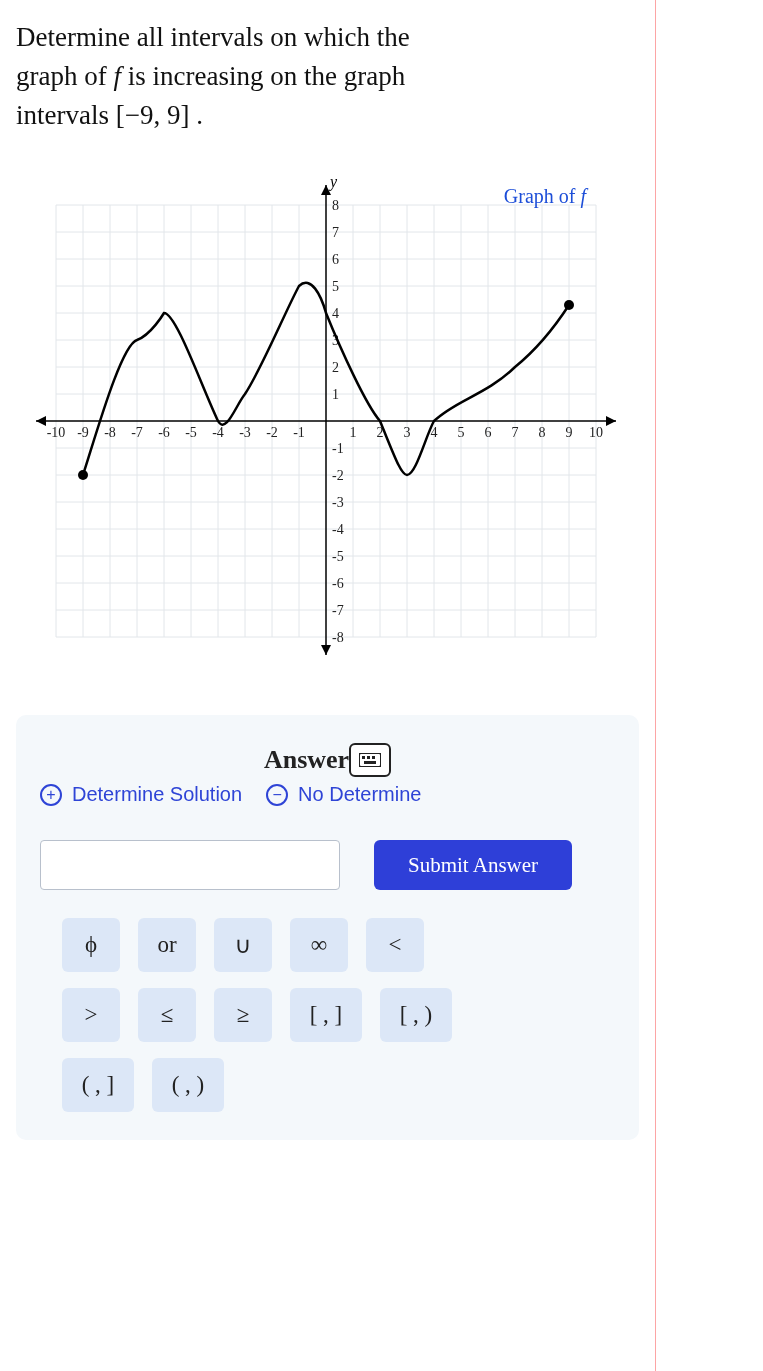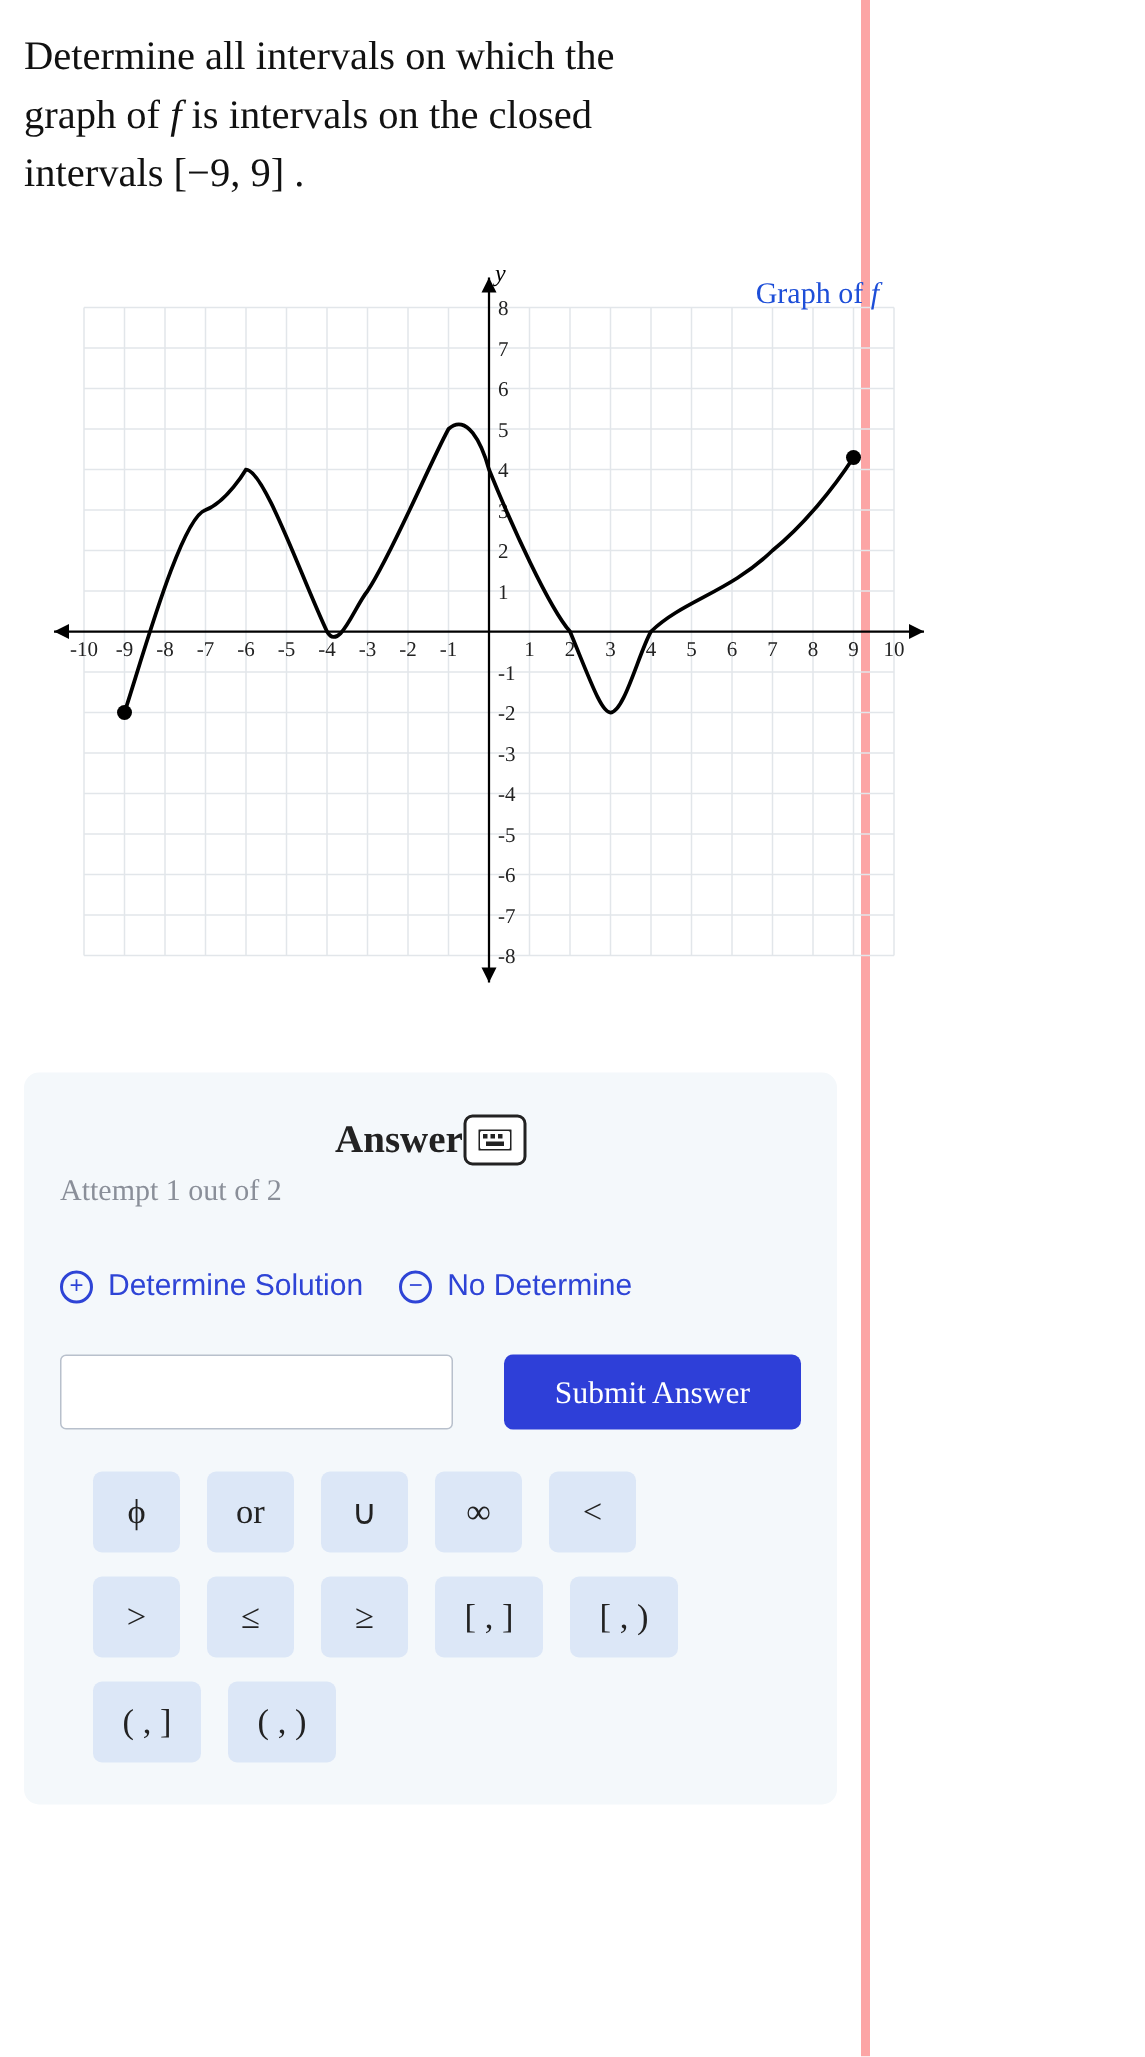--- a/index.html
+++ b/index.html
@@ -4,22 +4,22 @@
 <style>
   * { box-sizing: border-box; margin: 0; padding: 0; }
   body {
     font-family: Georgia, 'Times New Roman', serif;
     background: #fff;
     width: 763px;
     height: 1371px;
     position: relative;
   }
   .main-col {
-    width: 580px;
-    border-right: 6px solid #fca5a5;
+    width: 656px;
+    border-right: 1px solid #fca5a5;
     height: 100%;
     padding: 18px 16px 0 16px;
   }
   .question {
     font-size: 27px;
     line-height: 1.45;
     color: #111;
     font-family: Georgia, serif;
   }
   .question .f { font-style: italic; font-family: 'Times New Roman', serif; }
@@ -161,21 +161,21 @@
   .key.wide { min-width: 72px; }
   .key.xwide { padding: 0 28px; }
 </style>
 </head>
 <body>
 
 <div class="main-col">
 
   <div class="question">
     <span>Determine all intervals on which the</span><br>
-    <span>graph of </span><span class="f">f</span><span> is intervals on the closed</span><br>
+    <span>graph of </span><span class="f">f</span><span> is increasing on the graph</span><br>
     <span>intervals </span><span class="interval">[−9, 9]</span><span> .</span>
   </div>
 
   <div class="graph-wrap">
     <div class="graph-title">
       <span>Graph of </span><span class="f">f</span>
     </div>
     <svg class="graph" width="600" height="490" viewBox="0 0 600 490">
 
       <g stroke="#e2e6ea" stroke-width="1">
@@ -298,21 +298,20 @@
       <div class="kbd-btn">
         <svg width="22" height="14">
             <rect x="0" y="0" width="22" height="14" rx="2" fill="none" stroke="#222" stroke-width="2"></rect>
             <rect x="3" y="3" width="3" height="3" fill="#222"></rect>
             <rect x="8" y="3" width="3" height="3" fill="#222"></rect>
             <rect x="13" y="3" width="3" height="3" fill="#222"></rect>
             <rect x="5" y="8" width="12" height="3" fill="#222"></rect>
           </svg>
       </div>
     </div>
-    <div class="attempt">Attempt 1 out of 2</div>
 
     <div class="solution-links">
       <div class="sol-link">
         <span class="circle-icon">+</span>
         <span>Determine Solution</span>
       </div>
       <div class="sol-link">
         <span class="circle-icon">−</span>
         <span>No Determine</span>
       </div>

